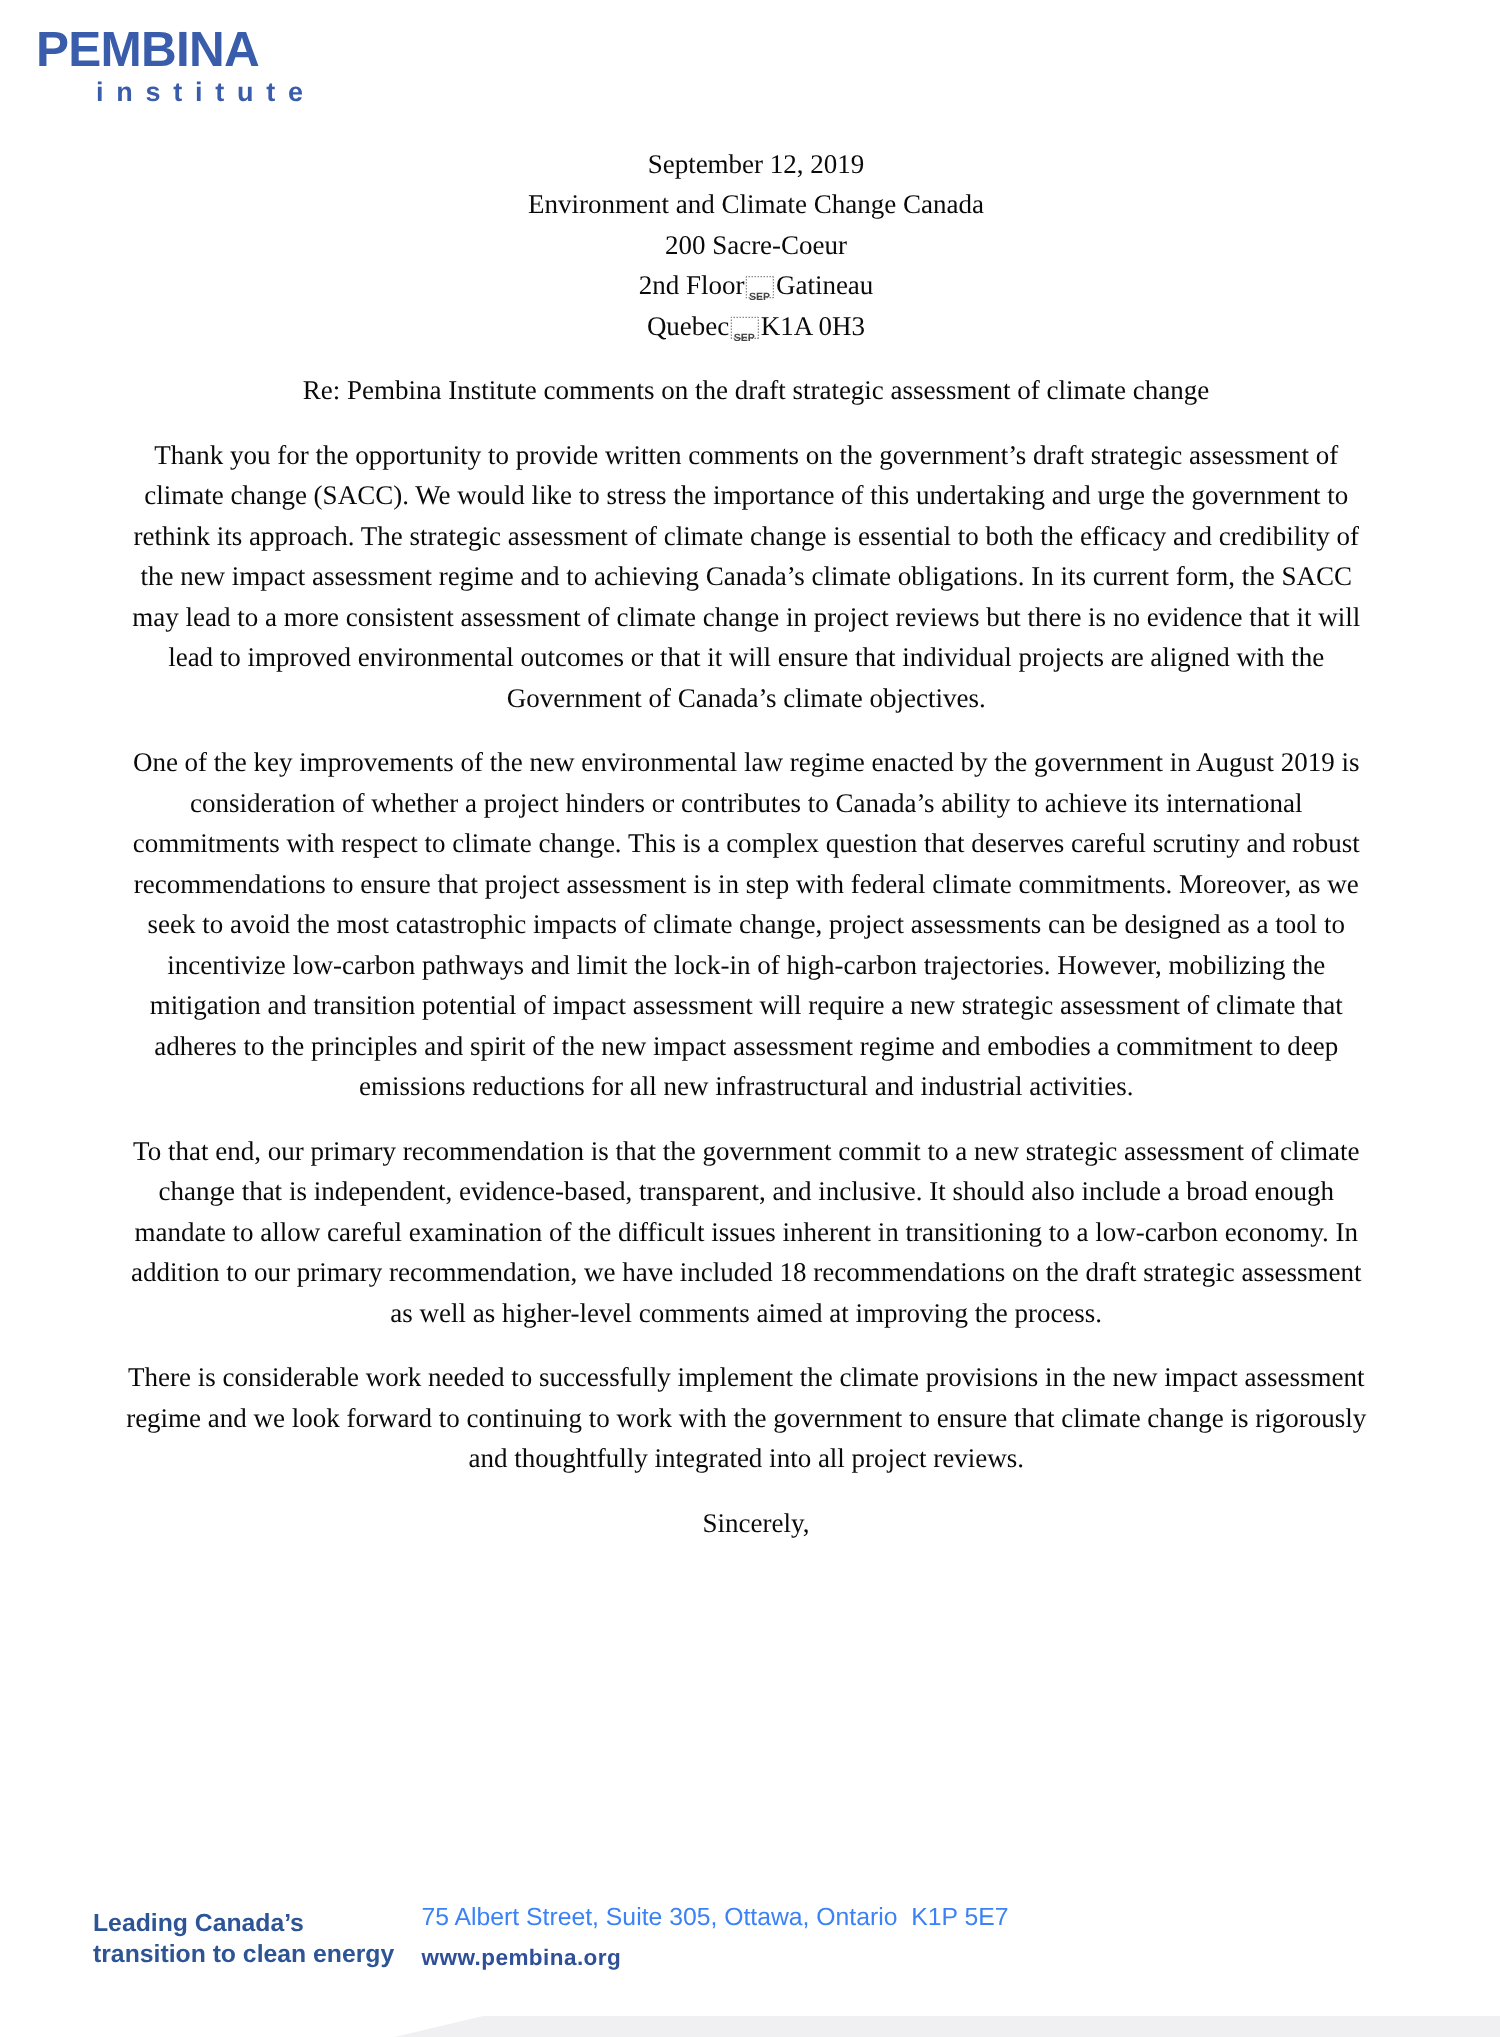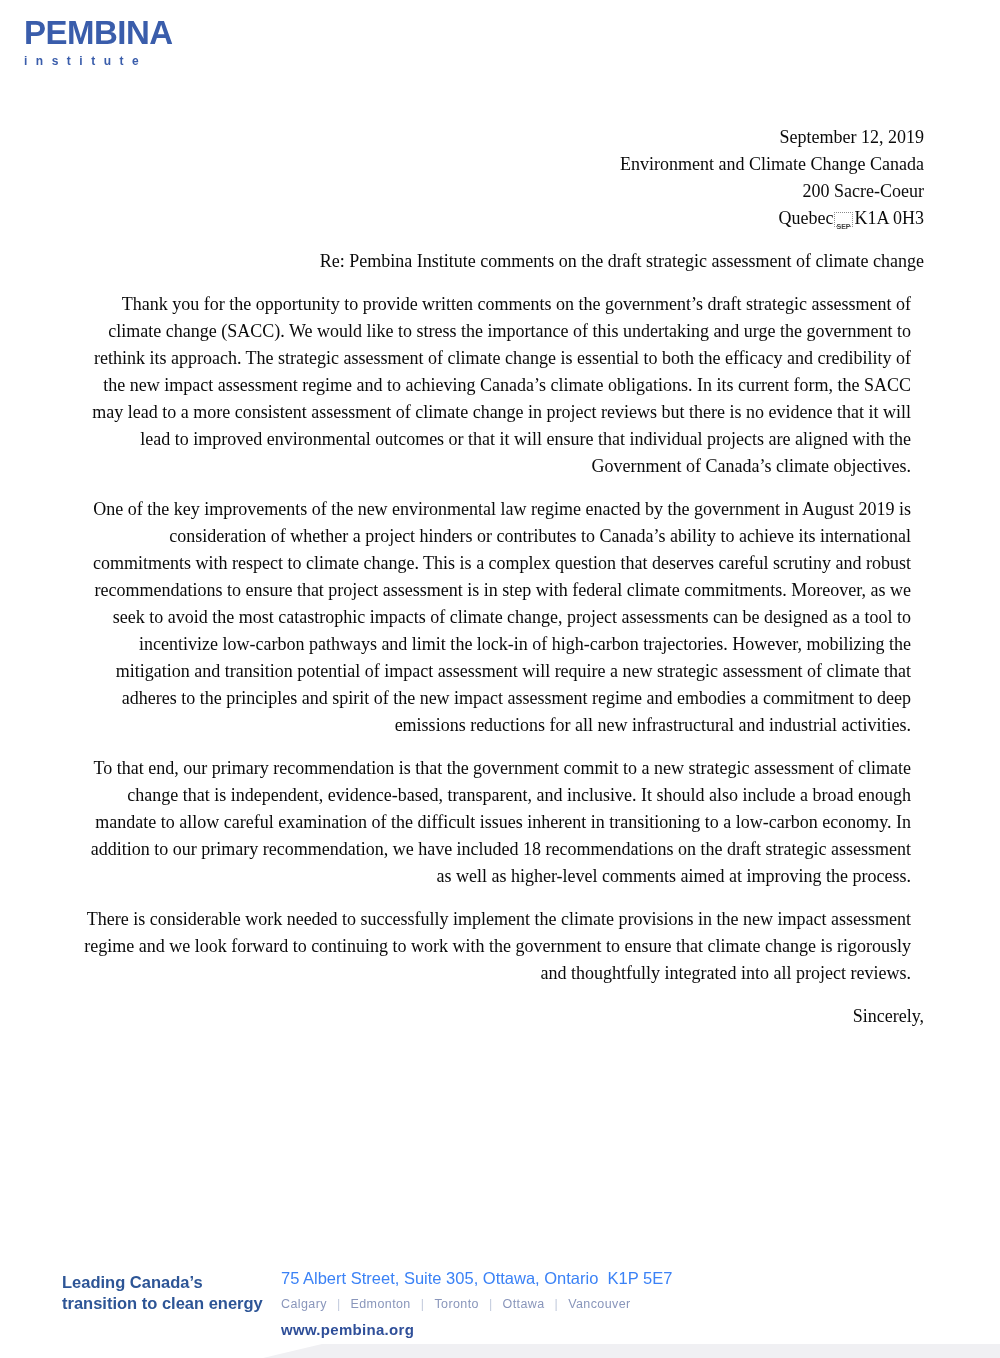--- a/index.html
+++ b/index.html
@@ -11,28 +11,29 @@
     overflow:hidden;
   }
   
   .logo{position:absolute;left:24px;top:16px;color:#3a5dab;}
   .logo-title{
     font-family:"Liberation Sans", sans-serif;
     font-weight:bold;font-size:33px;line-height:34px;letter-spacing:-0.5px;
   }
   .logo-subtitle{
     font-family:"Liberation Sans", sans-serif;
-    font-weight:bold;font-size:12px;line-height:18px;letter-spacing:8.5px;
+    font-weight:bold;font-size:18px;line-height:18px;letter-spacing:8.5px;
     margin-top:2px;
+    margin-left:40px;
   }
   
   .letter{
-    position:absolute;left:84px;top:124px;width:840px;
+    position:absolute;left:84px;top:96px;width:840px;
     font-size:18px;line-height:27px;color:#0a0a0a;
-    text-align:right;
+    text-align:center;
   }
   .letter .block{margin:0 0 16px 0;}
   .letter p{margin:0 13px 16px 0;}
   .addr-line{display:block;}
   
   .sep-mark{
     display:inline-block;position:relative;
     width:19px;height:15px;margin:0 1px;vertical-align:-3px;
     border:1px dotted #8a8a8a;border-radius:1px;box-sizing:border-box;
   }
@@ -80,20 +81,21 @@
   <div class="logo-title">PEMBINA</div>
   <div class="logo-subtitle">institute</div>
 </div>
 
 <div class="letter">
 
   <div class="block">
     <span class="addr-line">September 12, 2019</span>
     <span class="addr-line">Environment and Climate Change Canada</span>
     <span class="addr-line">200 Sacre-Coeur</span>
+    <span class="addr-line"><span>2nd Floor</span><span class="sep-mark"><span class="sep-label">SEP</span></span><span>Gatineau</span></span>
     <span class="addr-line"><span>Quebec</span><span class="sep-mark"><span class="sep-label">SEP</span></span><span>K1A 0H3</span></span>
   </div>
 
   <div class="block">Re: Pembina Institute comments on the draft strategic assessment of climate change</div>
 
 
   <p>Thank you for the opportunity to provide written comments on the government’s draft strategic assessment of climate change (SACC). We would like to stress the importance of this undertaking and urge the government to rethink its approach. The strategic assessment of climate change is essential to both the efficacy and credibility of the new impact assessment regime and to achieving Canada’s climate obligations. In its current form, the SACC may lead to a more consistent assessment of climate change in project reviews but there is no evidence that it will lead to improved environmental outcomes or that it will ensure that individual projects are aligned with the Government of Canada’s climate objectives.</p>
   <p>One of the key improvements of the new environmental law regime enacted by the government in August 2019 is consideration of whether a project hinders or contributes to Canada’s ability to achieve its international commitments with respect to climate change. This is a complex question that deserves careful scrutiny and robust recommendations to ensure that project assessment is in step with federal climate commitments. Moreover, as we seek to avoid the most catastrophic impacts of climate change, project assessments can be designed as a tool to incentivize low-carbon pathways and limit the lock-in of high-carbon trajectories. However, mobilizing the mitigation and transition potential of impact assessment will require a new strategic assessment of climate that adheres to the principles and spirit of the new impact assessment regime and embodies a commitment to deep emissions reductions for all new infrastructural and industrial activities.</p>
   <p>To that end, our primary recommendation is that the government commit to a new strategic assessment of climate change that is independent, evidence-based, transparent, and inclusive. It should also include a broad enough mandate to allow careful examination of the difficult issues inherent in transitioning to a low-carbon economy. In addition to our primary recommendation, we have included 18 recommendations on the draft strategic assessment as well as higher-level comments aimed at improving the process.</p>
   <p>There is considerable work needed to successfully implement the climate provisions in the new impact assessment regime and we look forward to continuing to work with the government to ensure that climate change is rigorously and thoughtfully integrated into all project reviews.</p>
@@ -102,19 +104,16 @@
 
 </div>
 
 <div class="footer-tagline">
   <div>Leading Canada’s</div>
   <div>transition to clean energy</div>
 </div>
 
 <div class="footer-address-col">
   <div class="footer-street">75 Albert Street, Suite 305, Ottawa, Ontario  K1P 5E7</div>
-  <div class="footer-cities">
-    <span>Calgary</span><span class="pipe">|</span><span>Edmonton</span><span class="pipe">|</span><span>Toronto</span><span class="pipe">|</span><span>Ottawa</span><span class="pipe">|</span><span>Vancouver</span>
-  </div>
   <div class="footer-website">www.pembina.org</div>
 </div>
 
 <div class="footer-band"></div>
 
 </body></html>

